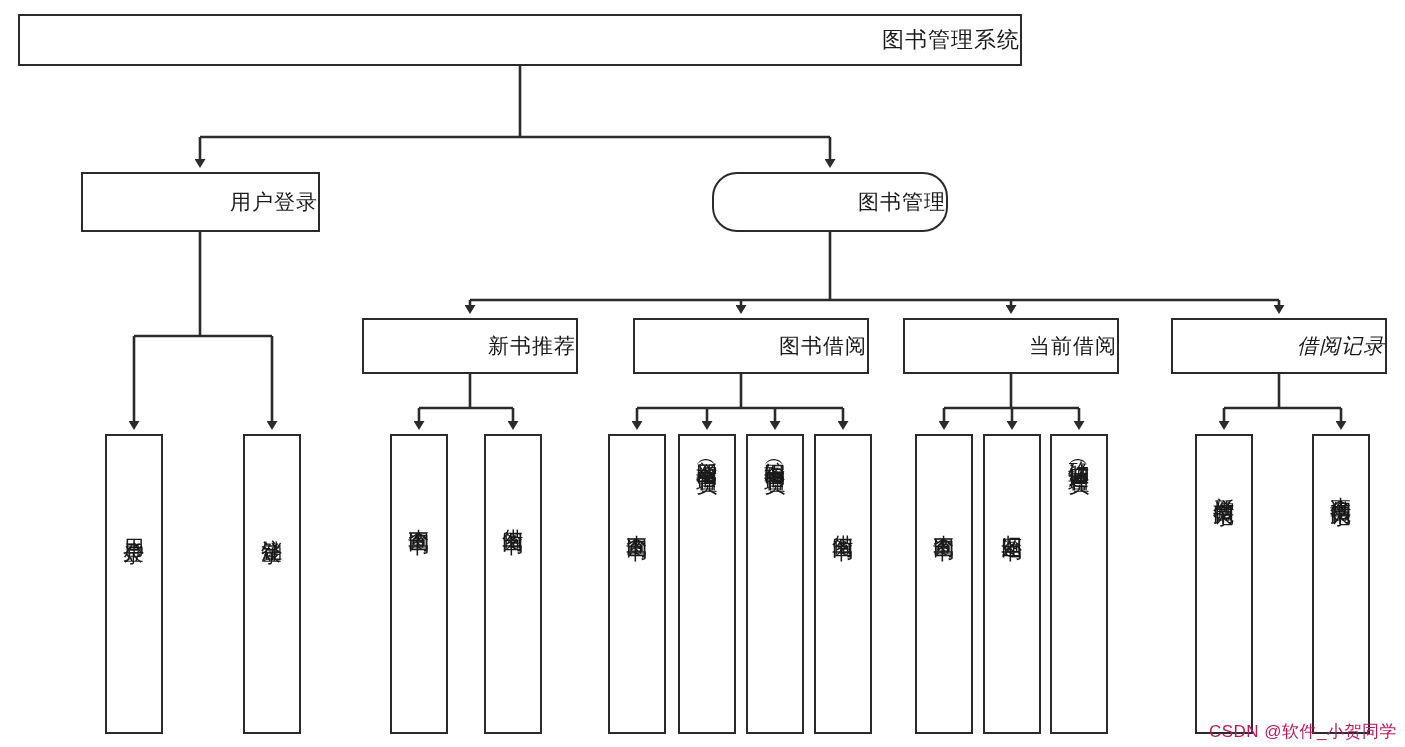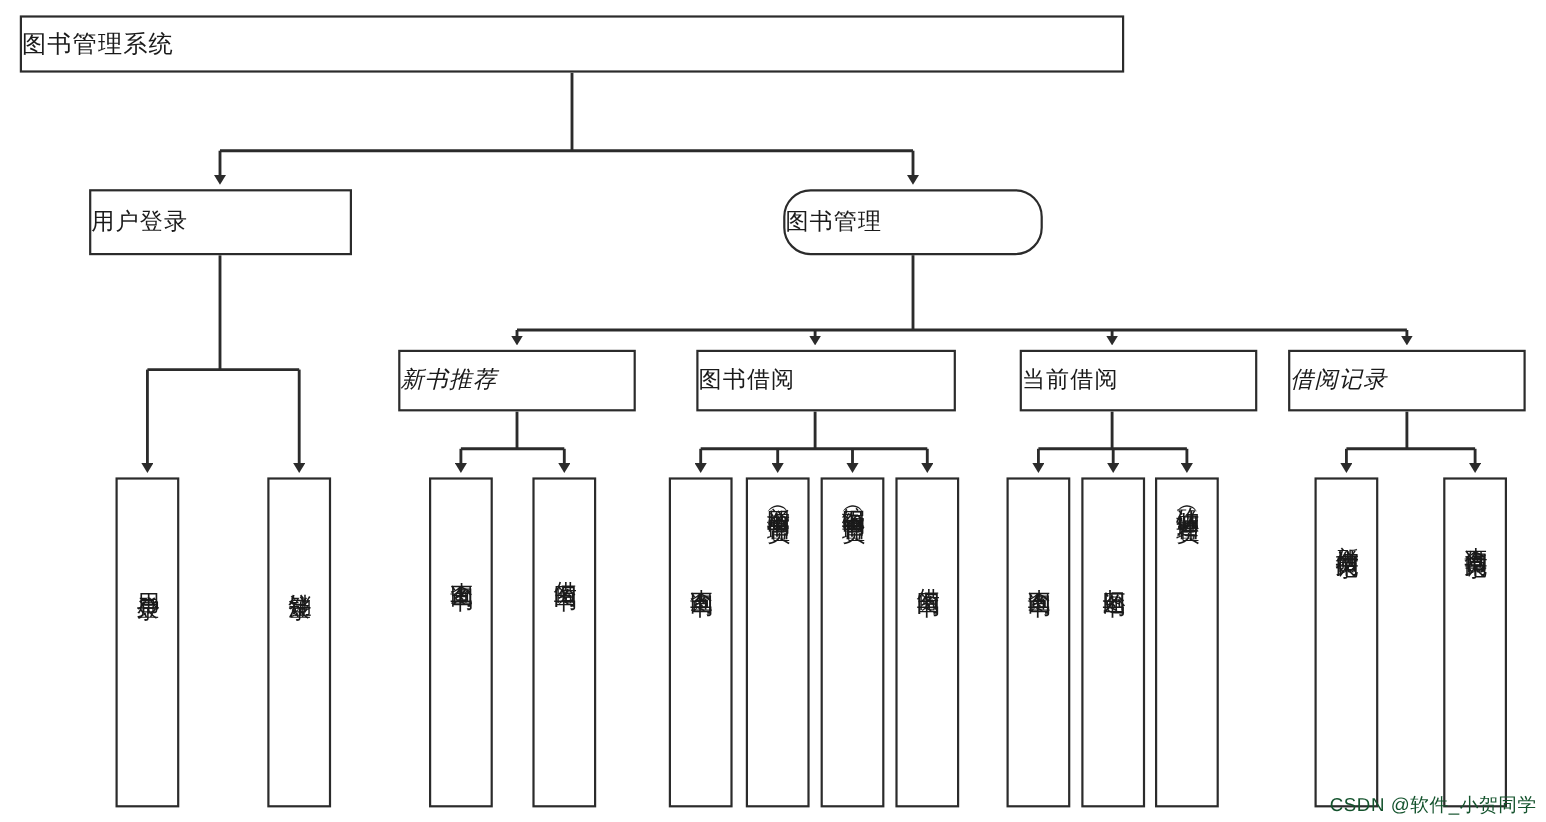--- a/index.html
+++ b/index.html
@@ -25,21 +25,21 @@
     height: 747px;
     pointer-events: none;
   }
   .node {
     position: absolute;
     box-sizing: border-box;
     border: 2px solid #2b2b2b;
     background: #ffffff;
     display: flex;
     align-items: center;
-    justify-content: flex-start;
+    justify-content: flex-end;
     color: #1a1a1a;
   }
   .node-h .label {
     font-size: 21px;
     line-height: 1.2;
     letter-spacing: 1px;
     white-space: nowrap;
   }
   .node-v {
     align-items: flex-start;
@@ -56,21 +56,21 @@
     text-align: left;
   }
   .node-root .label {
     font-size: 22px;
   }
   .watermark {
     position: absolute;
     right: 8px;
     bottom: 4px;
     font-size: 17px;
-    color: #14532d;
+    color: #be185d;
     white-space: nowrap;
     letter-spacing: 0.5px;
   }
 </style>
 </head>
 <body>
 
 <div id="diagram-root">
 
   <svg class="edges" viewBox="0 0 1405 747" xmlns="http://www.w3.org/2000/svg">
@@ -127,27 +127,27 @@
     <span class="label">图书管理系统</span>
   </div>
 
   <div class="node node-h" style="left:81px; top:172px; width:239px; height:60px;">
     <span class="label">用户登录</span>
   </div>
   <div class="node node-h" style="left:712px; top:172px; width:236px; height:60px;border-radius:25px;">
     <span class="label">图书管理</span>
   </div>
 
-  <div class="node node-h" style="left:362px; top:318px; width:216px; height:56px;font-style:italic;">
+  <div class="node node-h" style="left:362px; top:318px; width:216px; height:56px;">
     <span class="label">新书推荐</span>
   </div>
   <div class="node node-h" style="left:633px; top:318px; width:236px; height:56px;">
     <span class="label">图书借阅</span>
   </div>
-  <div class="node node-h" style="left:903px; top:318px; width:216px; height:56px;margin-left:24px;">
+  <div class="node node-h" style="left:903px; top:318px; width:216px; height:56px;">
     <span class="label">当前借阅</span>
   </div>
   <div class="node node-h" style="left:1171px; top:318px; width:216px; height:56px;font-style:italic;">
     <span class="label">借阅记录</span>
   </div>
 
   <div class="node node-v" style="left:105px; top:434px; width:58px; height:300px; padding-top:86px;">
     <span class="label">用户登录</span>
   </div>
   <div class="node node-v" style="left:243px; top:434px; width:58px; height:300px; padding-top:86px;">

